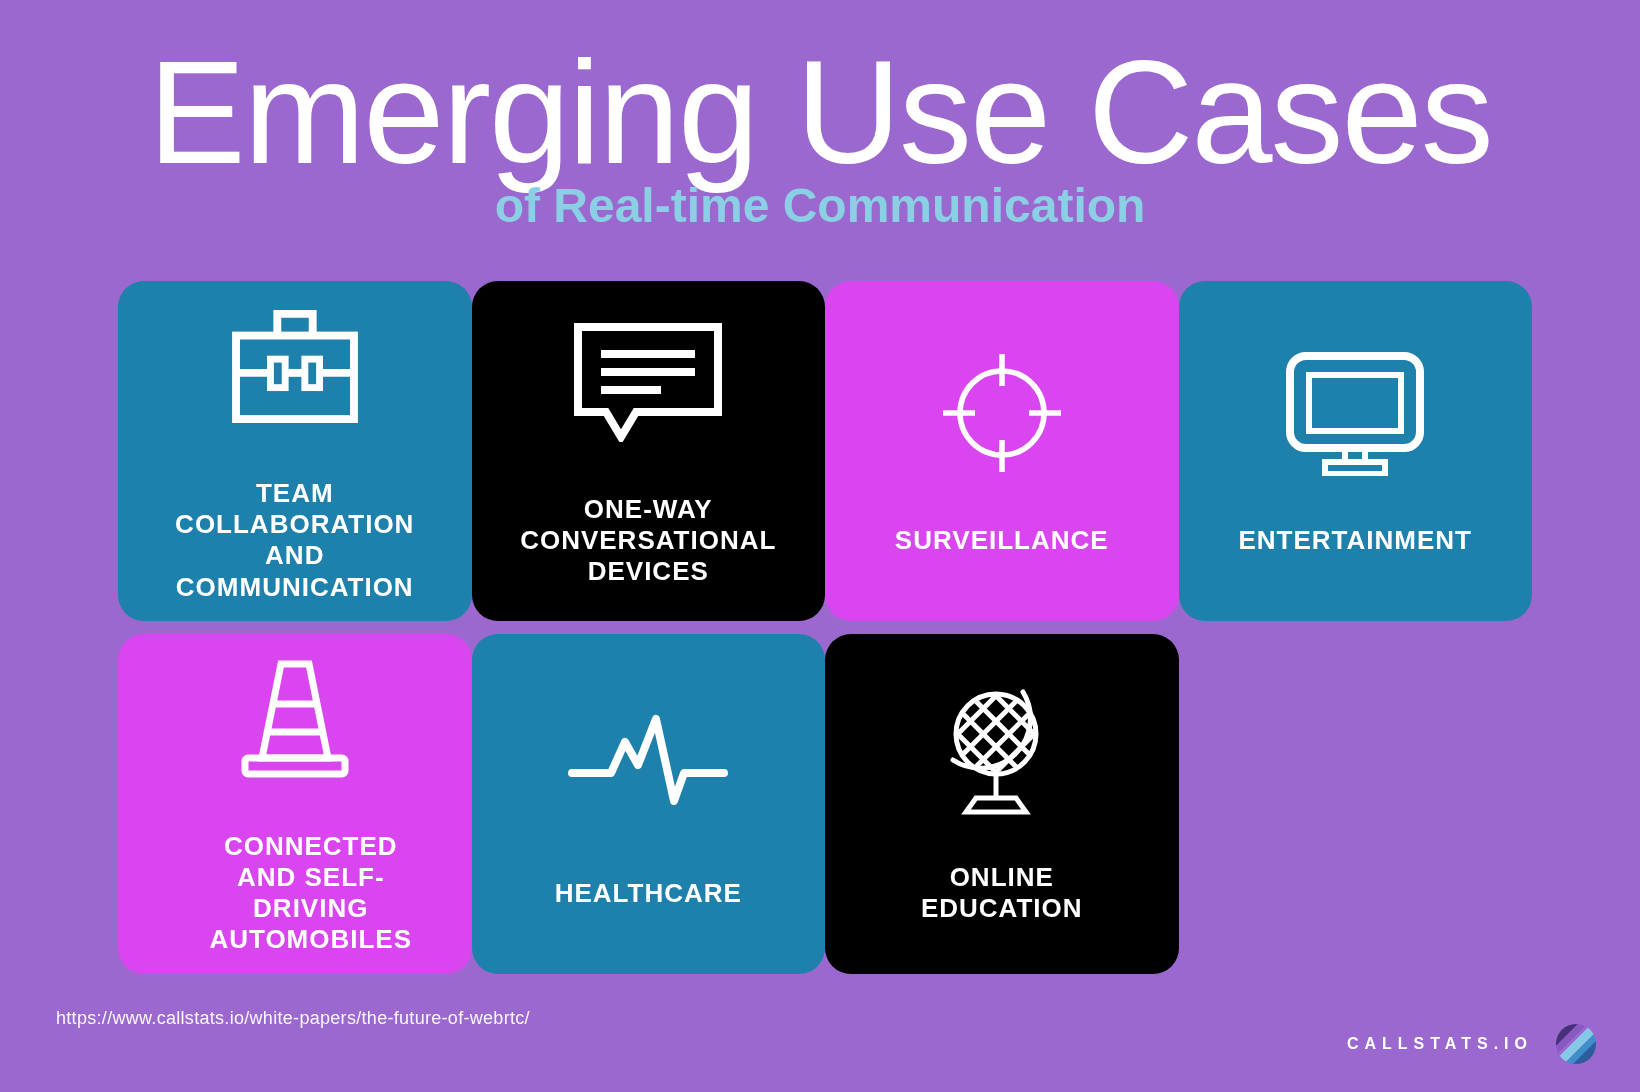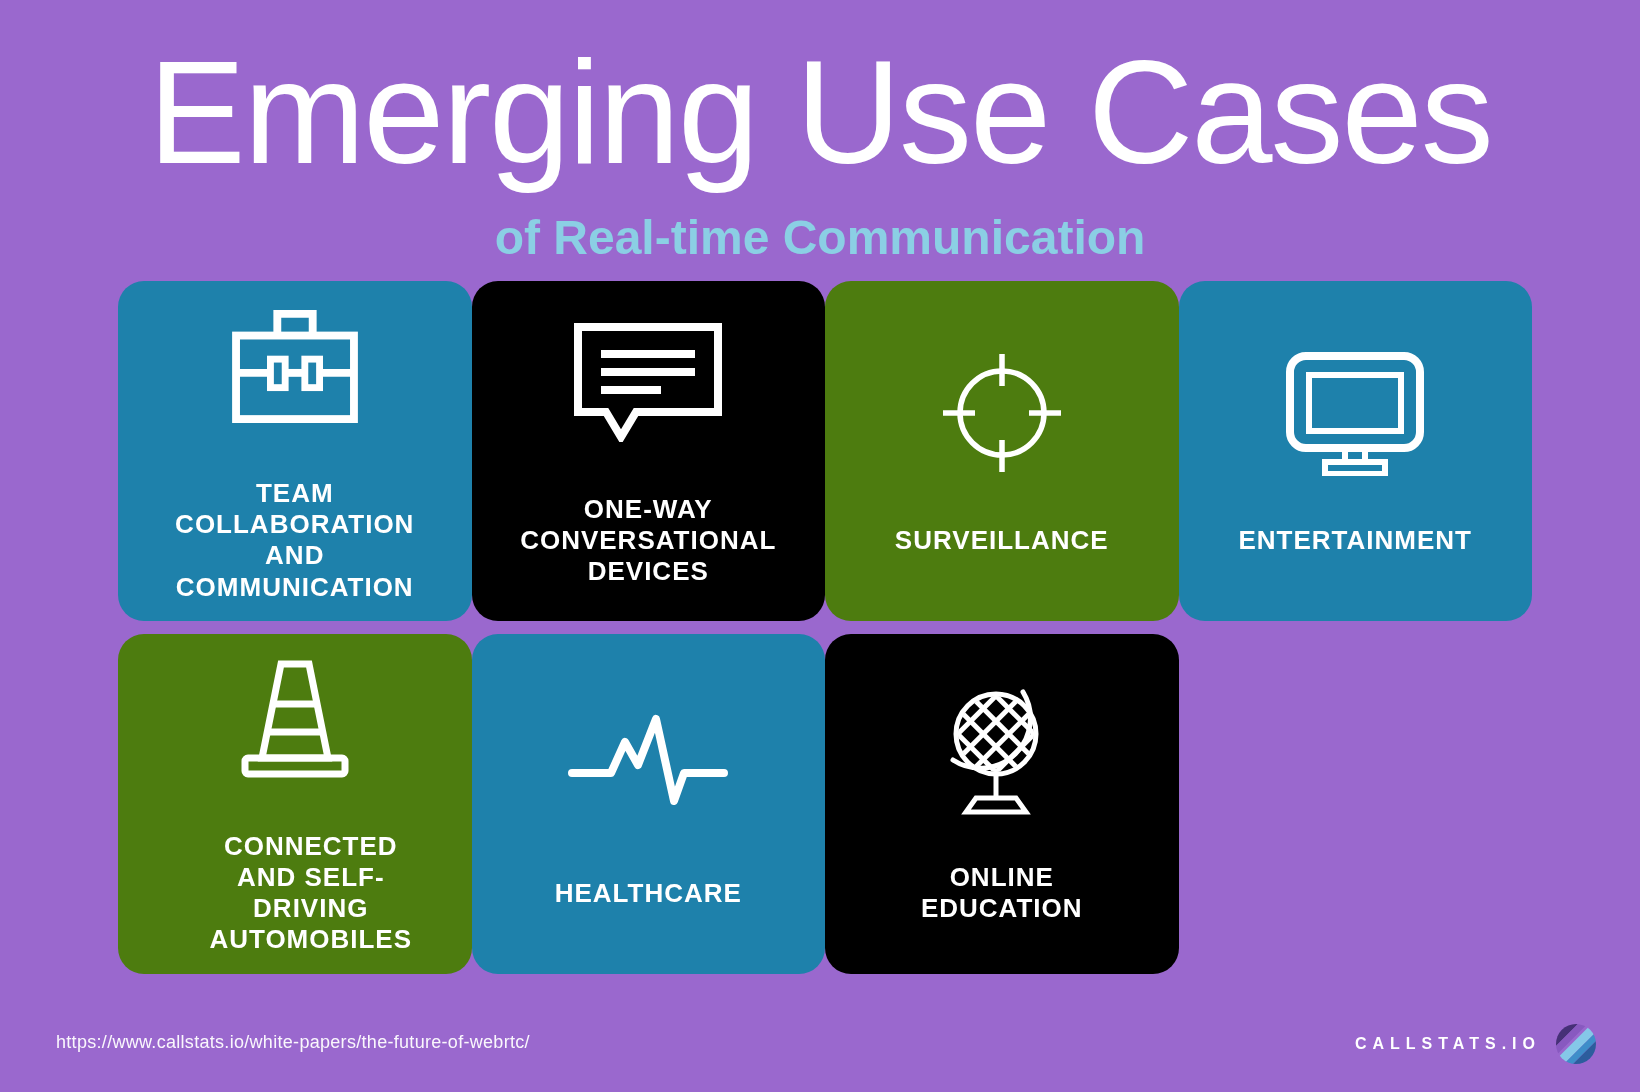--- a/index.html
+++ b/index.html
@@ -10,21 +10,21 @@
     font-family:"Liberation Sans", sans-serif;
     overflow:hidden;
   }
   .title {
     position:absolute; top:40px; left:0; width:100%;
     text-align:center;
     font-size:146px; font-weight:normal; color:#ffffff;
     letter-spacing:-2px; line-height:1;
   }
   .subtitle {
-    position:absolute; top:214px; left:0; width:100%;
+    position:absolute; top:182px; left:0; width:100%;
     text-align:center;
     font-size:48px; font-weight:bold; color:#8bcfe4;
     letter-spacing:0px; line-height:1;
   }
   .cards {
     position:absolute; left:118px; top:281px;
     width:1414px; height:674px;
     display:grid;
     grid-template-columns:repeat(4,1fr);
     grid-template-rows:1fr 1fr;
@@ -32,40 +32,40 @@
   }
   .card {
     border-radius:26px;
     display:flex; flex-direction:column;
     align-items:center; justify-content:center;
     gap:44px;
     padding:18px 22px;
   }
   .tone-dark   { background:#1e81ab; }
   .tone-medium { background:#000000; }
-  .tone-light  { background:#4d7c0f; }
+  .tone-light  { background:#d946ef; }
   .icon-wrap {
     height:135px; display:flex;
     align-items:center; justify-content:center;
   }
   .card-label {
     color:#ffffff; font-weight:bold;
     font-size:26px; letter-spacing:1px;
     line-height:1.2; text-align:center;
     max-width:262px;
   }
   .card-automobiles .card-label { max-width:218px;margin-left:32px; }
   .footer-url {
-    position:absolute; left:56px; top:1032px;
+    position:absolute; left:56px; top:1008px;
     color:rgba(255,255,255,0.95);
     font-size:18px; letter-spacing:0.3px;
   }
   .footer-brand {
     position:absolute; right:44px; top:1024px;
-    display:flex; align-items:center; gap:15px;
+    display:flex; align-items:center; gap:23px;
   }
   .brand-name {
     color:#ffffff; font-size:16px; font-weight:bold;
     letter-spacing:6px;
   }
   .logo { width:40px; height:40px; display:block; }
   svg { display:block; }
 </style>
 </head>
 <body>

